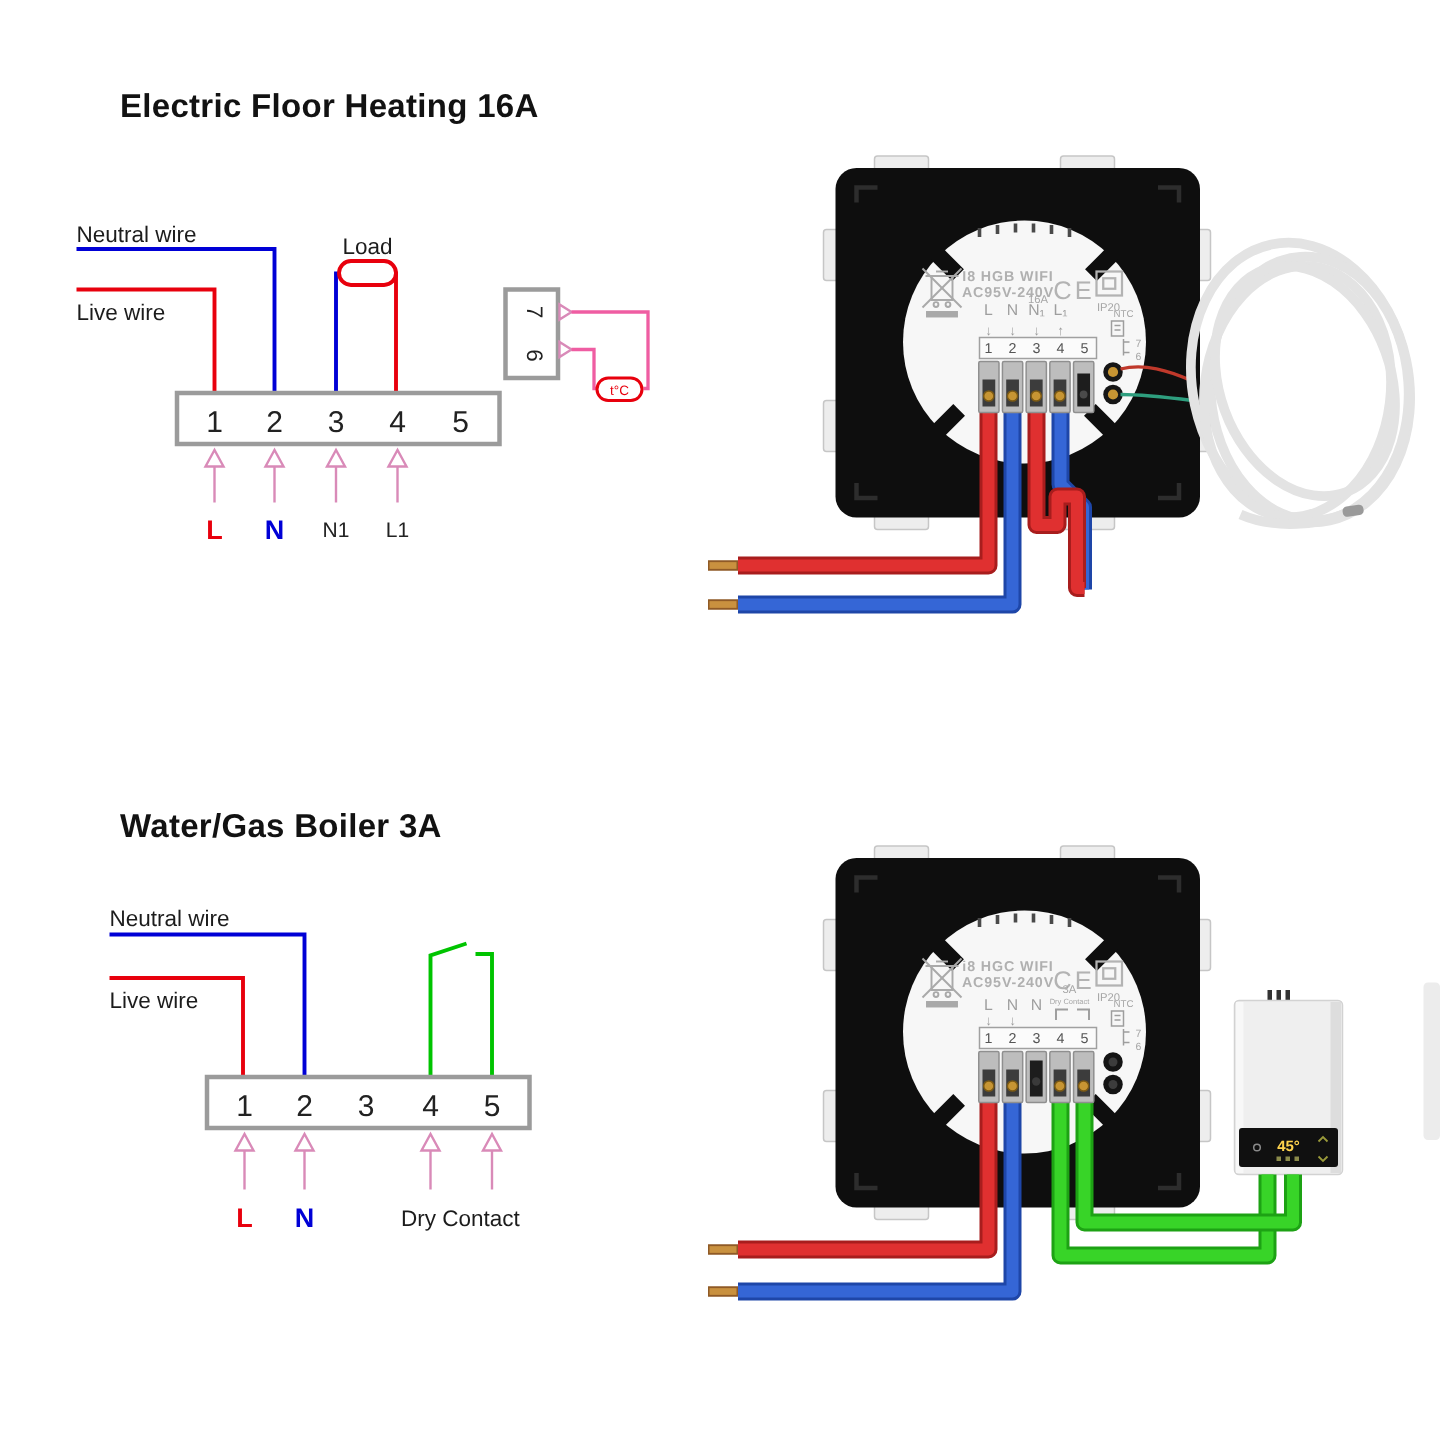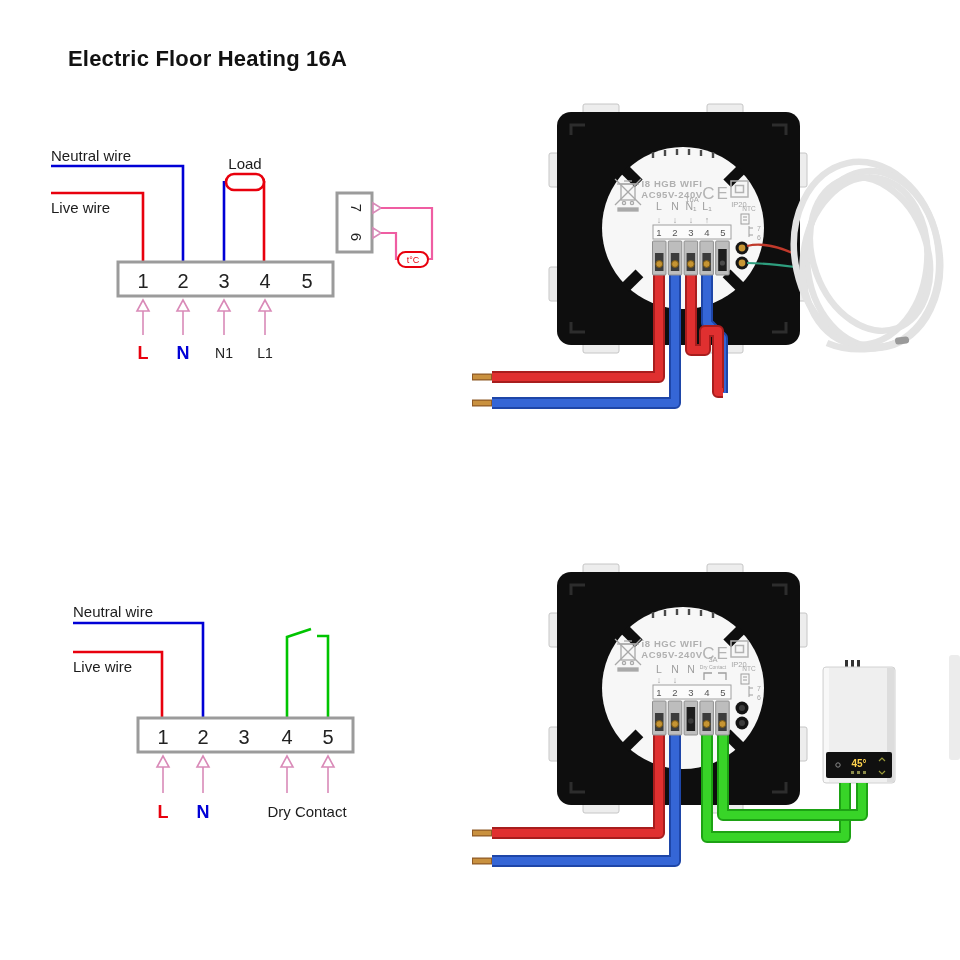--- a/index.html
+++ b/index.html
@@ -1,37 +1,38 @@
 <!DOCTYPE html>
 <html><head>
 <meta charset="utf-8">
 <style>
   html,body{margin:0;padding:0;background:#fff;}
   .canvas{position:relative;width:960px;height:960px;background:#ffffff;overflow:hidden;
           font-family:"Liberation Sans","DejaVu Sans",sans-serif;}
-  .title{position:absolute;margin:0;font-size:22px;font-weight:bold;color:#121212;letter-spacing:.2px;}
+  .title{position:absolute;margin:12px;font-size:22px;font-weight:bold;color:#121212;letter-spacing:.2px;}
   #title1{left:68px;top:46px;}
   #title2{left:68px;top:526px;}
   svg{position:absolute;overflow:visible;}
   #diagram1{left:30px;top:130px;}
   #diagram2{left:30px;top:590px;}
   #photo1{left:455px;top:95px;}
   #photo2{left:455px;top:555px;}
   svg text{font-family:"Liberation Sans","DejaVu Sans",sans-serif;}
   .lbl{fill:#1c1c1c;font-size:15px;}
   .num{fill:#222;font-size:20px;}
   .devtxt{fill:#b0b0b0;font-weight:bold;}
   .devsm{fill:#a6a6a6;}
 </style>
 </head>
 <body>
 
 <div class="canvas">
 
   <h1 class="title" id="title1">Electric Floor Heating 16A</h1>
+  <h1 class="title" id="title2">Water/Gas Boiler 3A</h1>
 
   <svg id="diagram1" width="430" height="240" viewBox="0 0 430 240">
     <text class="lbl" x="21" y="31">Neutral wire</text>
     <polyline points="21,36 153,36 153,132" fill="none" stroke-width="2.6" stroke="#0000d6"></polyline>
     <text class="lbl" x="21" y="83">Live wire</text>
     <polyline points="21,63 113,63 113,132" fill="none" stroke-width="2.6" stroke="#e8000d"></polyline>
 
     <text class="lbl" x="215" y="39" text-anchor="middle">Load</text>
     <line x1="194" y1="132" x2="194" y2="51" stroke-width="2.6" stroke="#0000d6"></line>
     <line x1="234" y1="132" x2="234" y2="51" stroke-width="2.6" stroke="#e8000d"></line>

